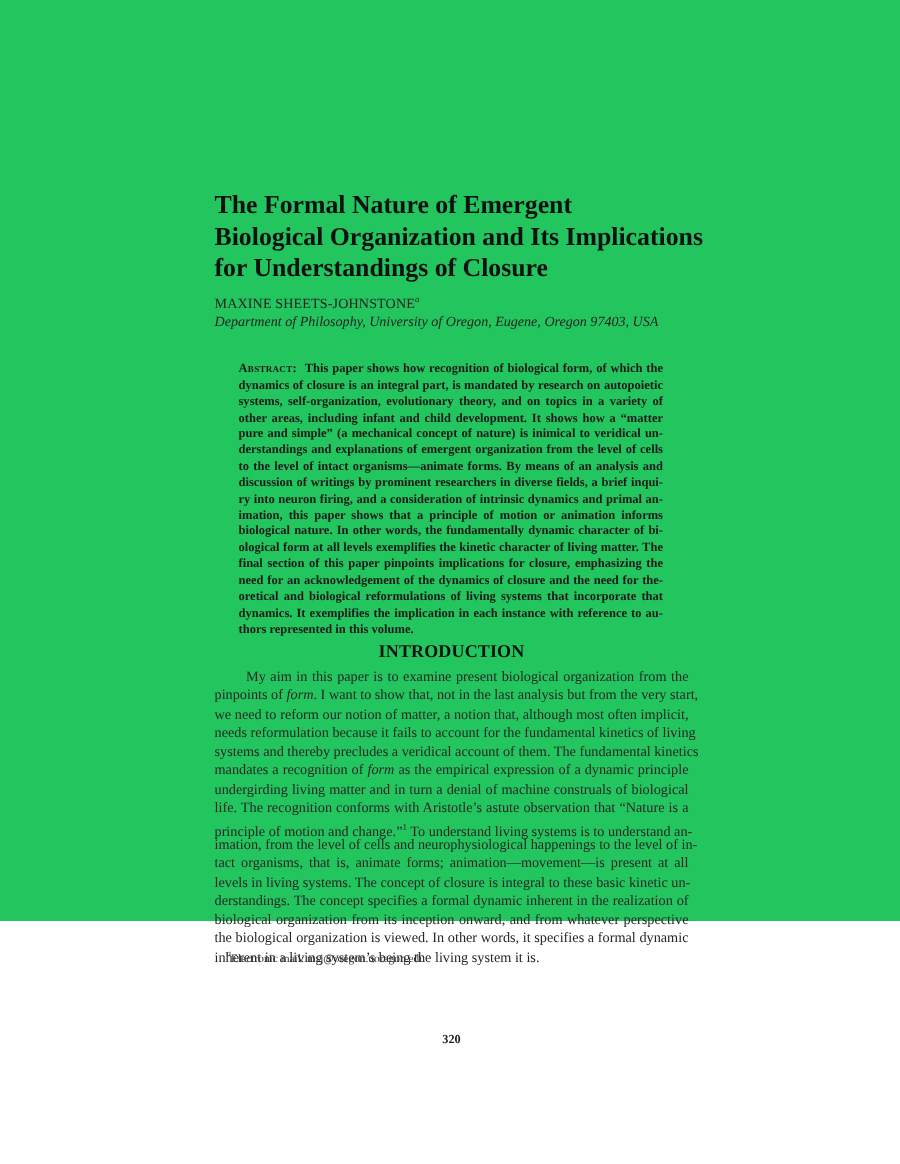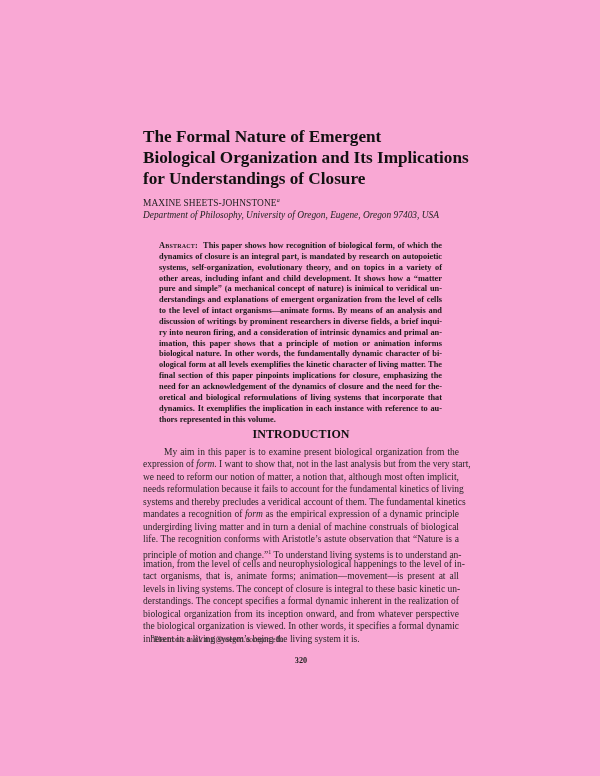--- a/index.html
+++ b/index.html
@@ -11,22 +11,22 @@
       width: 600px;
       height: 776px;
       position: relative;
       overflow: hidden;
       font-family: "Liberation Serif", "DejaVu Serif", serif;
       color: #1a1a1a;
     }
     .page {
       position: absolute;
       left: 0; top: 0;
-      width: 600px; height: 776px;
-      background: #f9a8d4;
+      width: 600px; height: 614px;
+      background: #22c55e;
     }
     .title {
       position: absolute;
       left: 143px;
       top: 126px;
       width: 330px;
       font-family: "Liberation Serif", serif;
       font-weight: bold;
       font-size: 17.2px;
       line-height: 21px;
@@ -126,21 +126,21 @@
       left: 151px;
       top: 633px;
       font-size: 7.6px;
       color: #333;
       white-space: nowrap;
     }
     .page-number {
       position: absolute;
       left: 143px;
       width: 316px;
-      top: 656px;
+      top: 688px;
       text-align: center;
       font-weight: bold;
       font-size: 8.2px;
       color: #222;
     }
   </style>
 </head>
 <body>
 
 <div class="page">
@@ -174,21 +174,21 @@
     <span class="line">need for an acknowledgement of the dynamics of closure and the need for the-</span>
     <span class="line">oretical and biological reformulations of living systems that incorporate that</span>
     <span class="line">dynamics. It exemplifies the implication in each instance with reference to au-</span>
     <span class="line last">thors represented in this volume.</span>
   </div>
 
   <div class="section-heading">INTRODUCTION</div>
 
   <div class="body-text">
     <span class="line justify first">My aim in this paper is to examine present biological organization from the</span>
-    <span class="line justify"><span>expression of </span><em>form</em><span>. I want to show that, not in the last analysis but from the very start,</span></span>
+    <span class="line justify"><span>pinpoints of </span><em>form</em><span>. I want to show that, not in the last analysis but from the very start,</span></span>
     <span class="line justify">we need to reform our notion of matter, a notion that, although most often implicit,</span>
     <span class="line justify">needs reformulation because it fails to account for the fundamental kinetics of living</span>
     <span class="line justify">systems and thereby precludes a veridical account of them. The fundamental kinetics</span>
     <span class="line justify"><span>mandates a recognition of </span><em>form</em><span> as the empirical expression of a dynamic principle</span></span>
     <span class="line justify">undergirding living matter and in turn a denial of machine construals of biological</span>
     <span class="line justify">life. The recognition conforms with Aristotle’s astute observation that “Nature is a</span>
     <span class="line justify"><span>principle of motion and change.”</span><sup>1</sup><span> To understand living systems is to understand an-</span></span>
     <span class="line justify">imation, from the level of cells and neurophysiological happenings to the level of in-</span>
     <span class="line justify">tact organisms, that is, animate forms; animation—movement—is present at all</span>
     <span class="line justify">levels in living systems. The concept of closure is integral to these basic kinetic un-</span>

